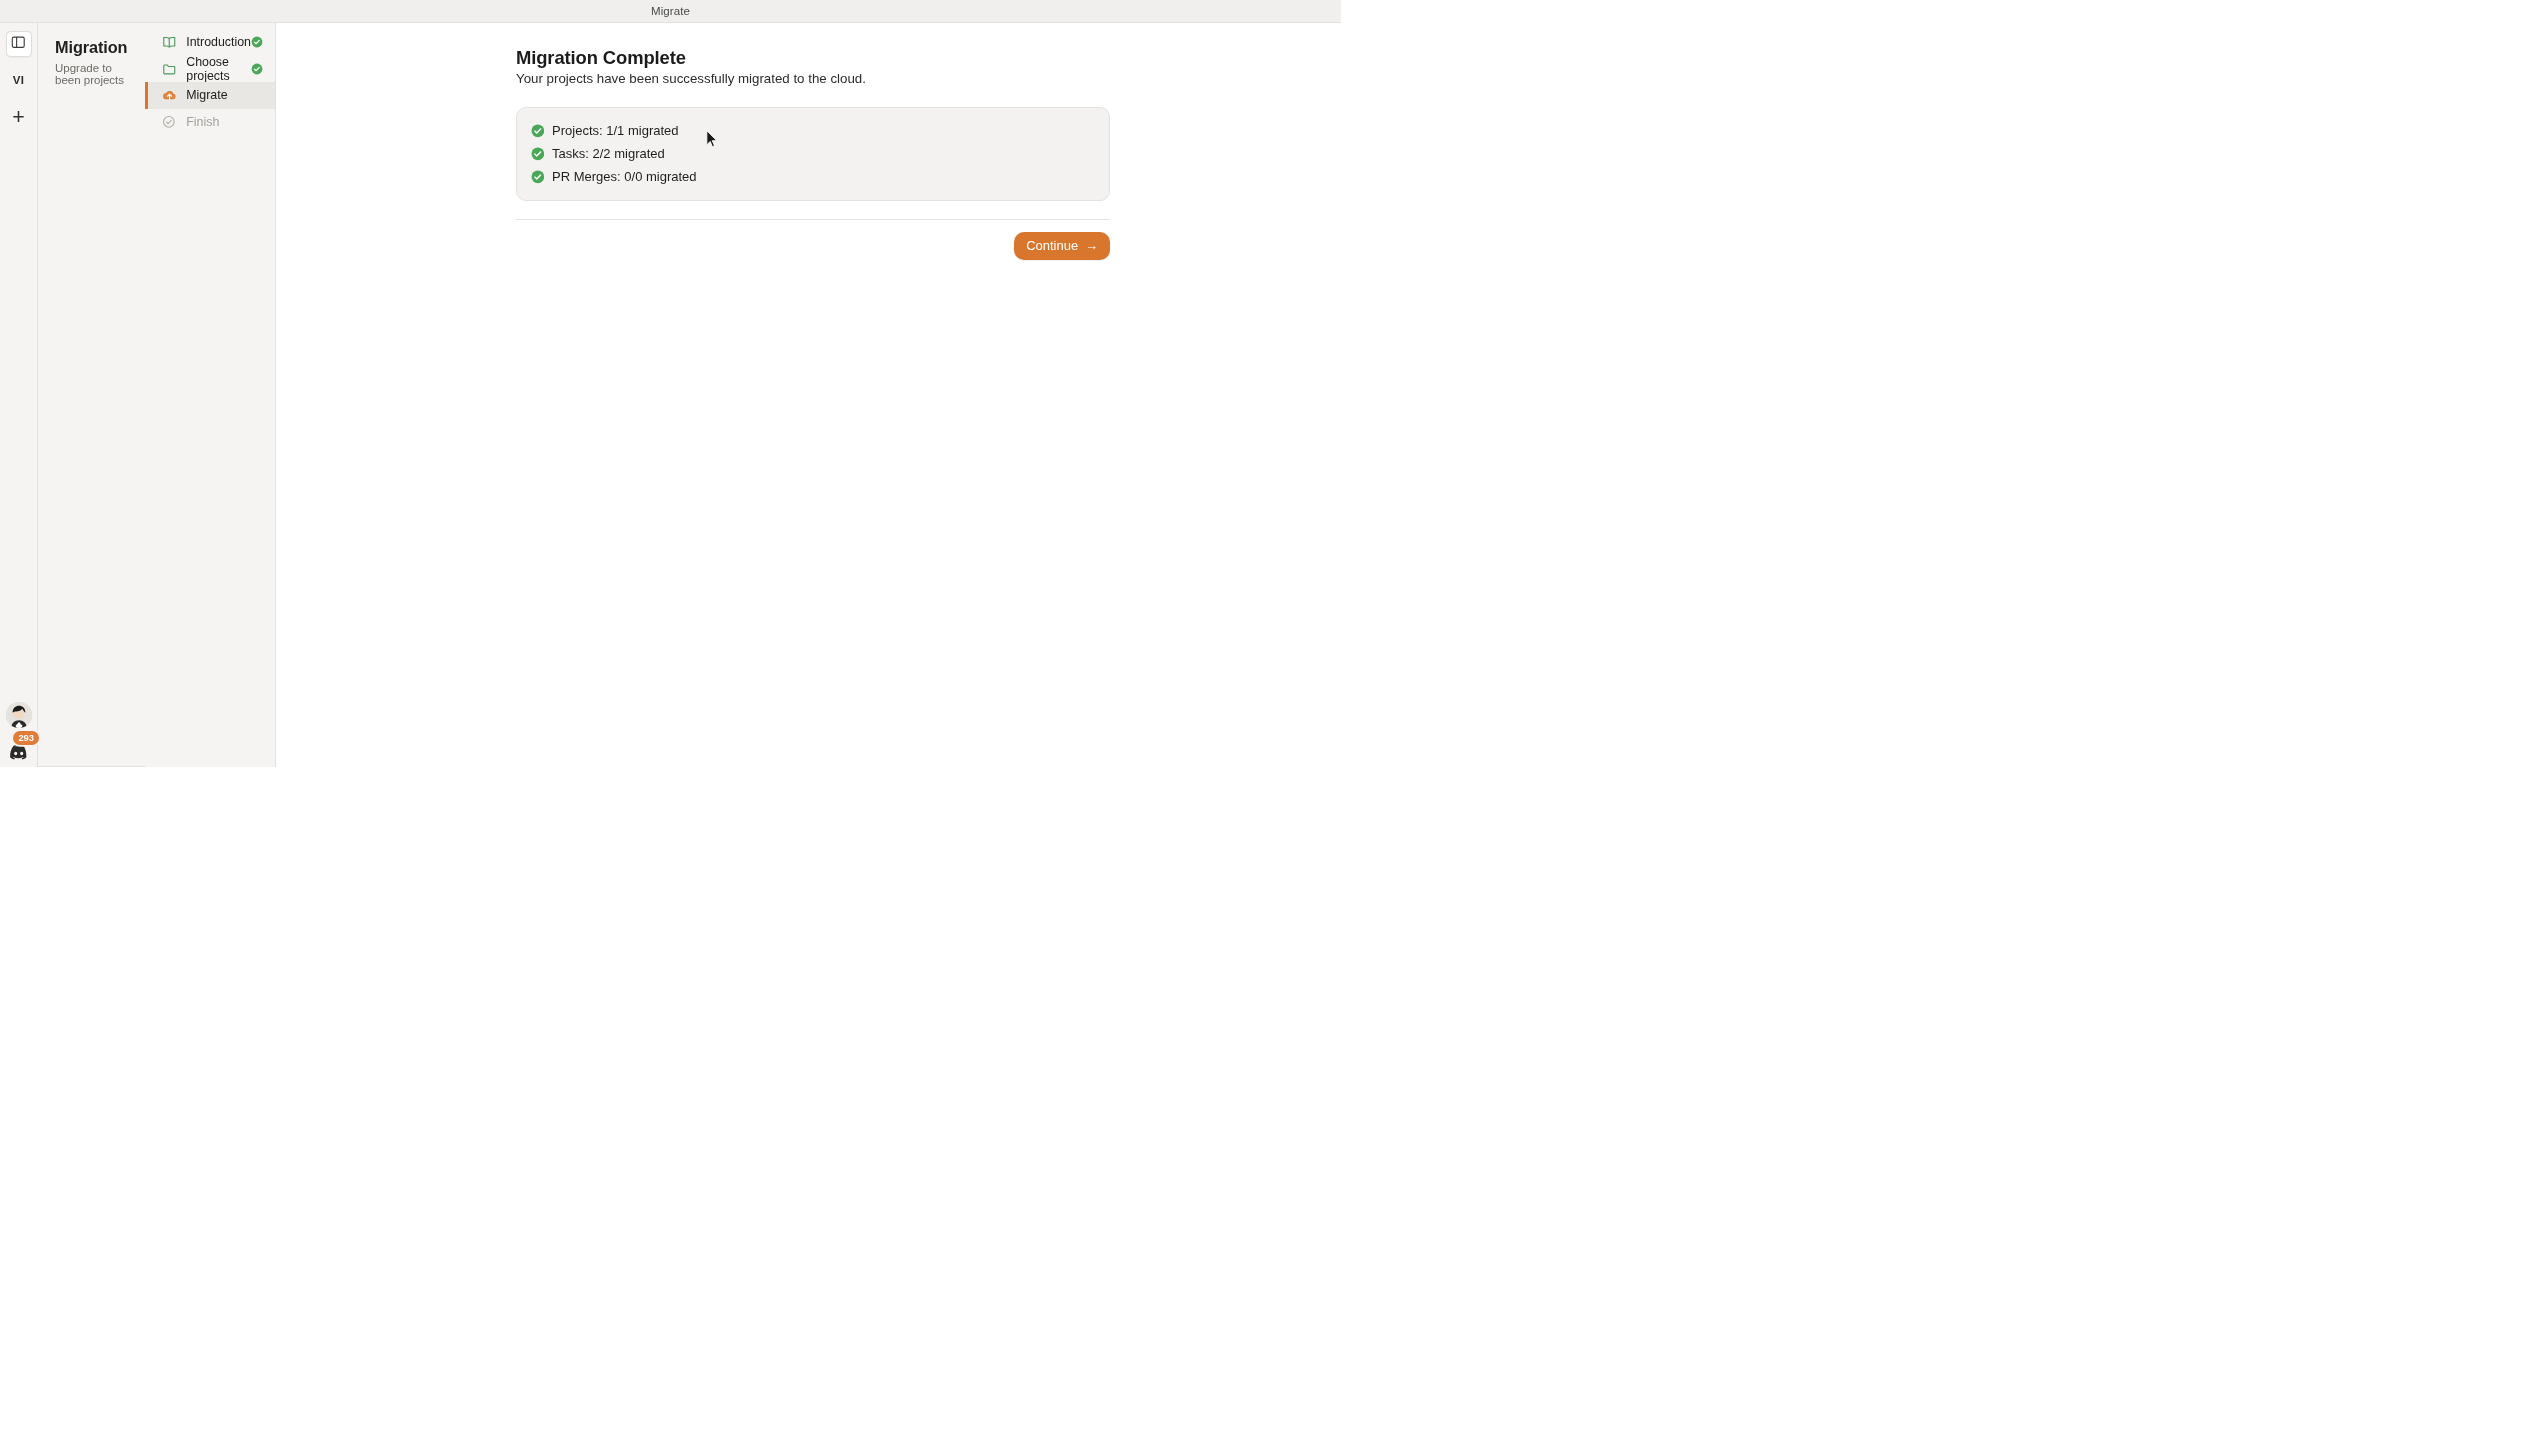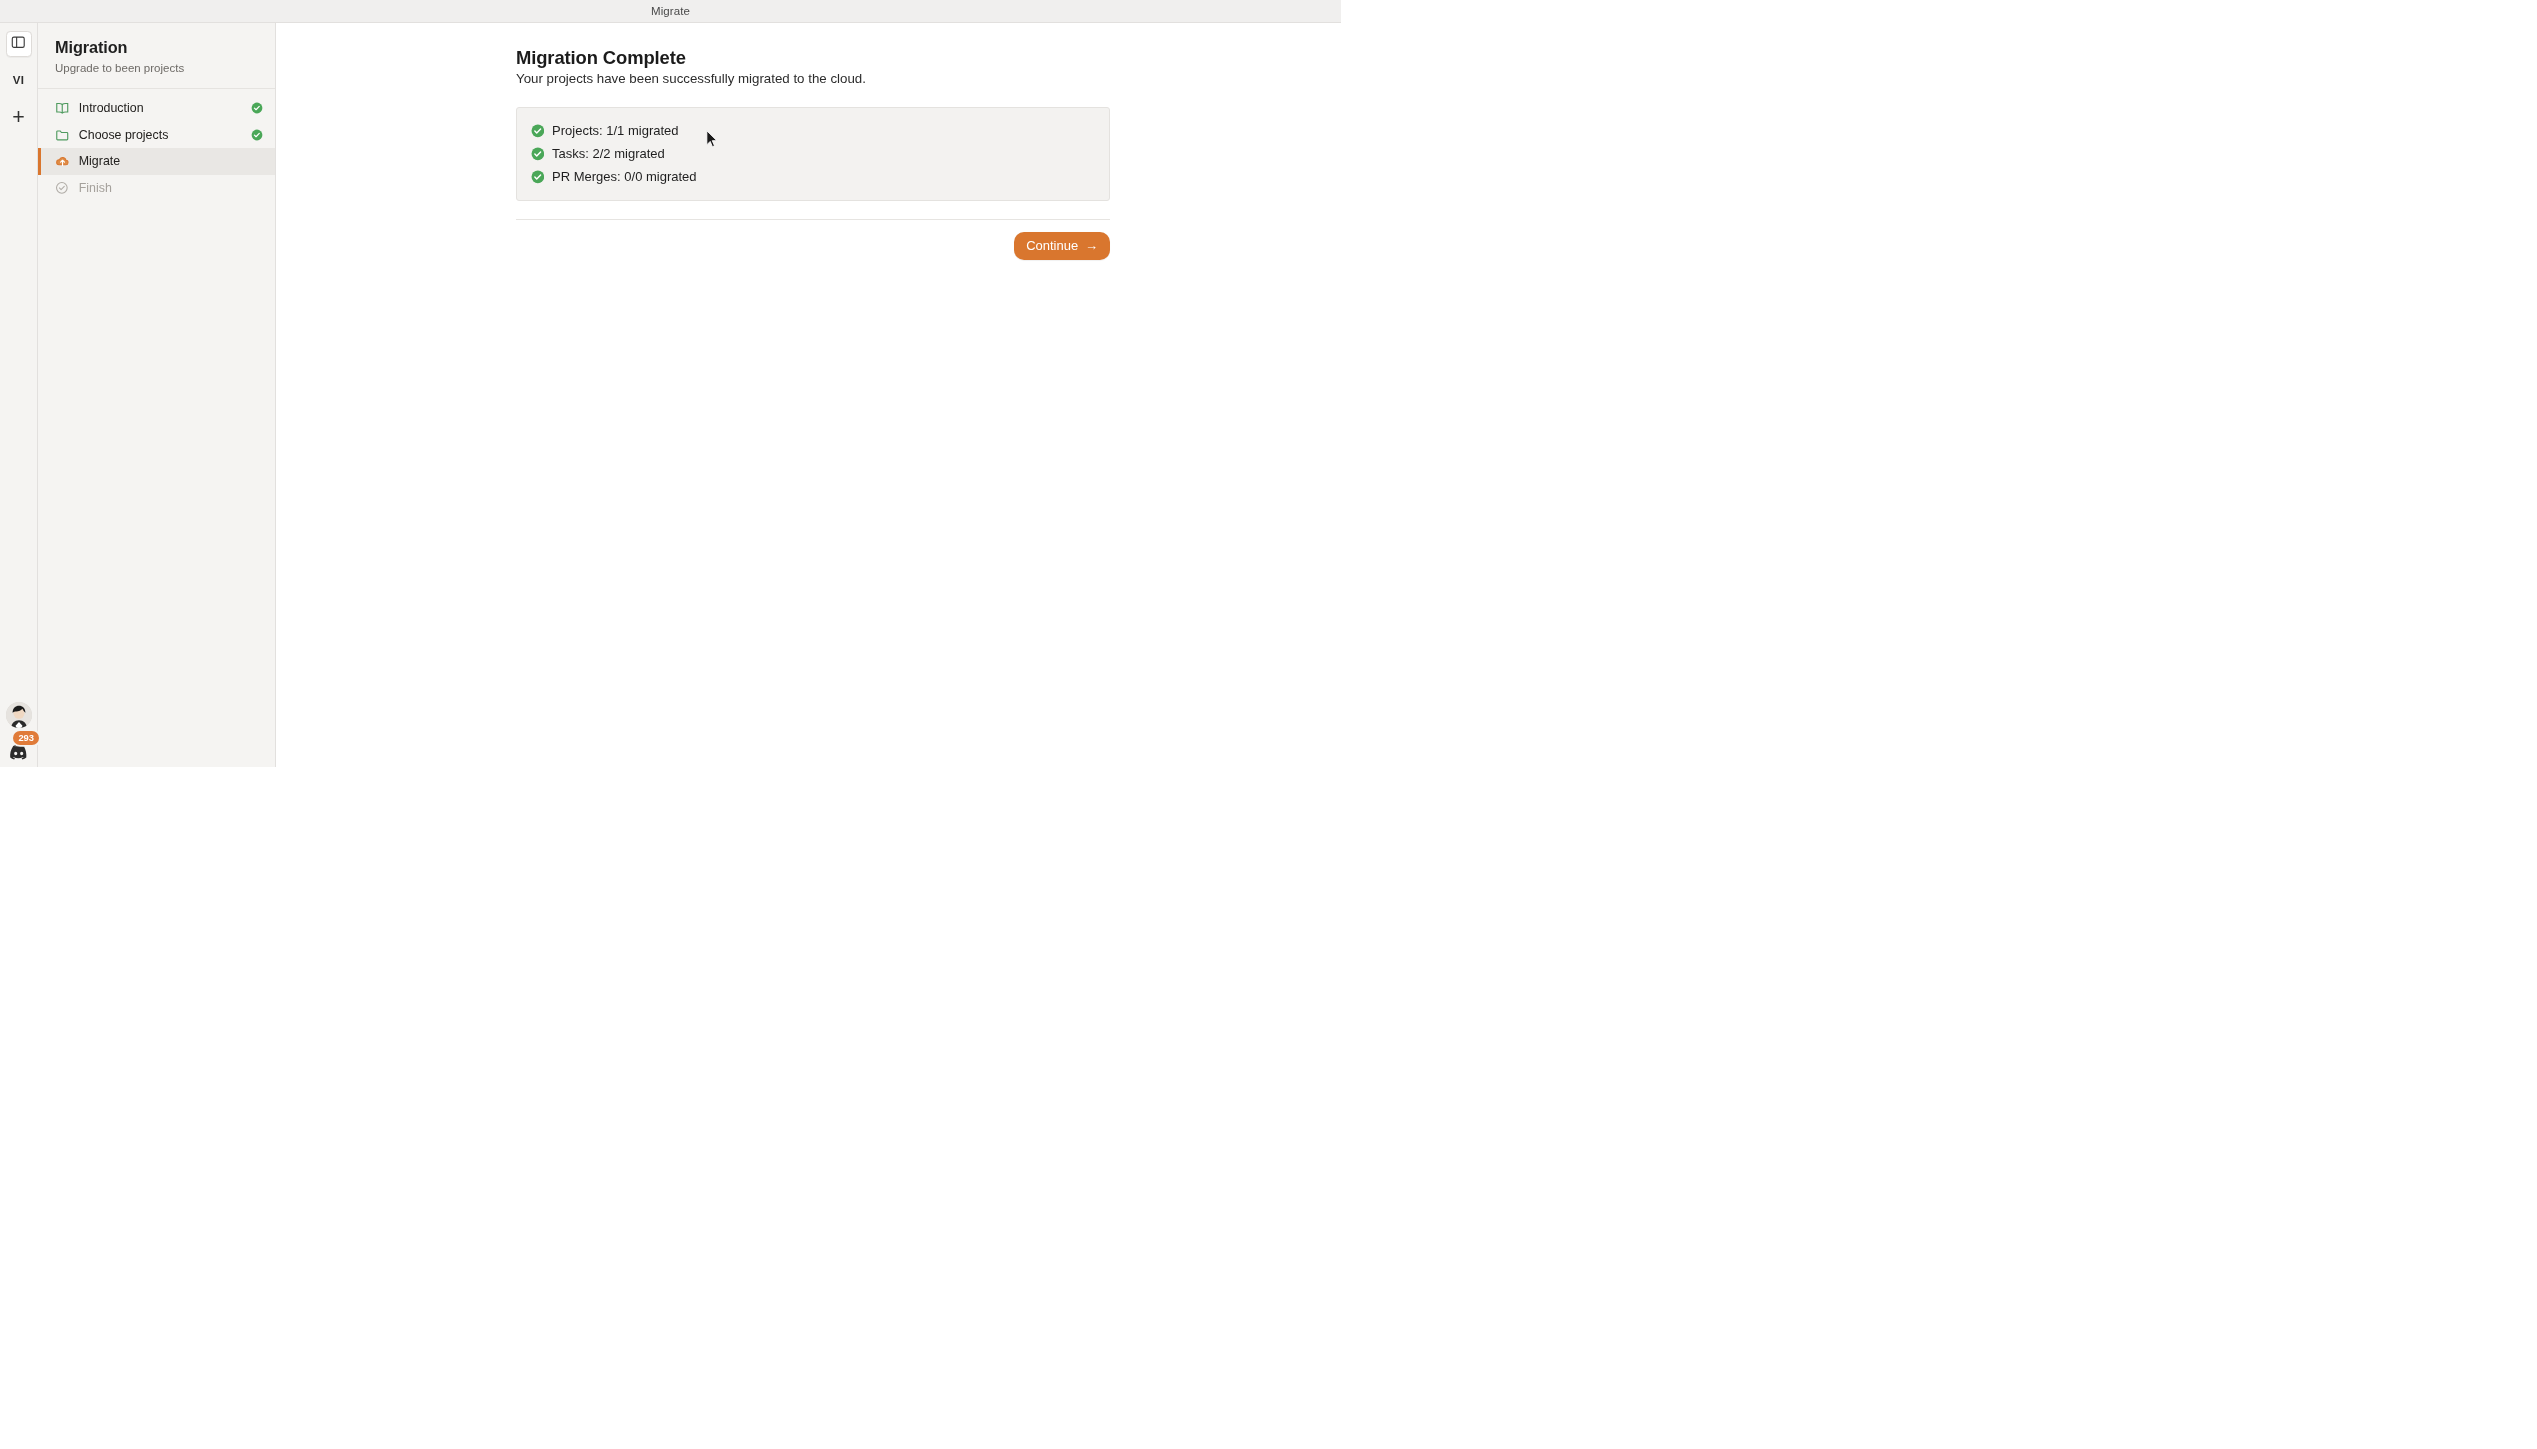--- a/index.html
+++ b/index.html
@@ -119,21 +119,21 @@
     box-shadow: 0 0 0 1.7px #f5f4f2;
   }
 
   
   .sidebar {
     width: 238px;
     min-width: 238px;
     background: #f5f4f2;
     border-right: 0.9px solid #e2e0de;
     display: flex;
-    flex-direction: column;
+    flex-direction: row;
   }
   .sidebar-header {
     padding: 15.4px 17px 14.5px 17px;
     border-bottom: 0.9px solid #e5e3e0;
   }
   .sidebar-title {
     font-size: 16.3px;
     font-weight: 700;
     color: #1f1f1f;
     margin: 0 0 4.3px 0;
@@ -196,21 +196,21 @@
     letter-spacing: -0.1px;
   }
   .lede {
     font-size: 13.3px;
     color: #2c2c2c;
     margin: 0 0 21.4px 0;
   }
   .summary-box {
     background: #f3f2f0;
     border: 0.9px solid #e4e2df;
-    border-radius: 3px;
+    border-radius: 10px;
     padding: 11px 13.7px 12px 13.7px;
   }
   .summary-row {
     display: flex;
     align-items: center;
     font-size: 13px;
     color: #1f1f1f;
     height: 23px;
   }
   .summary-row .ck {

